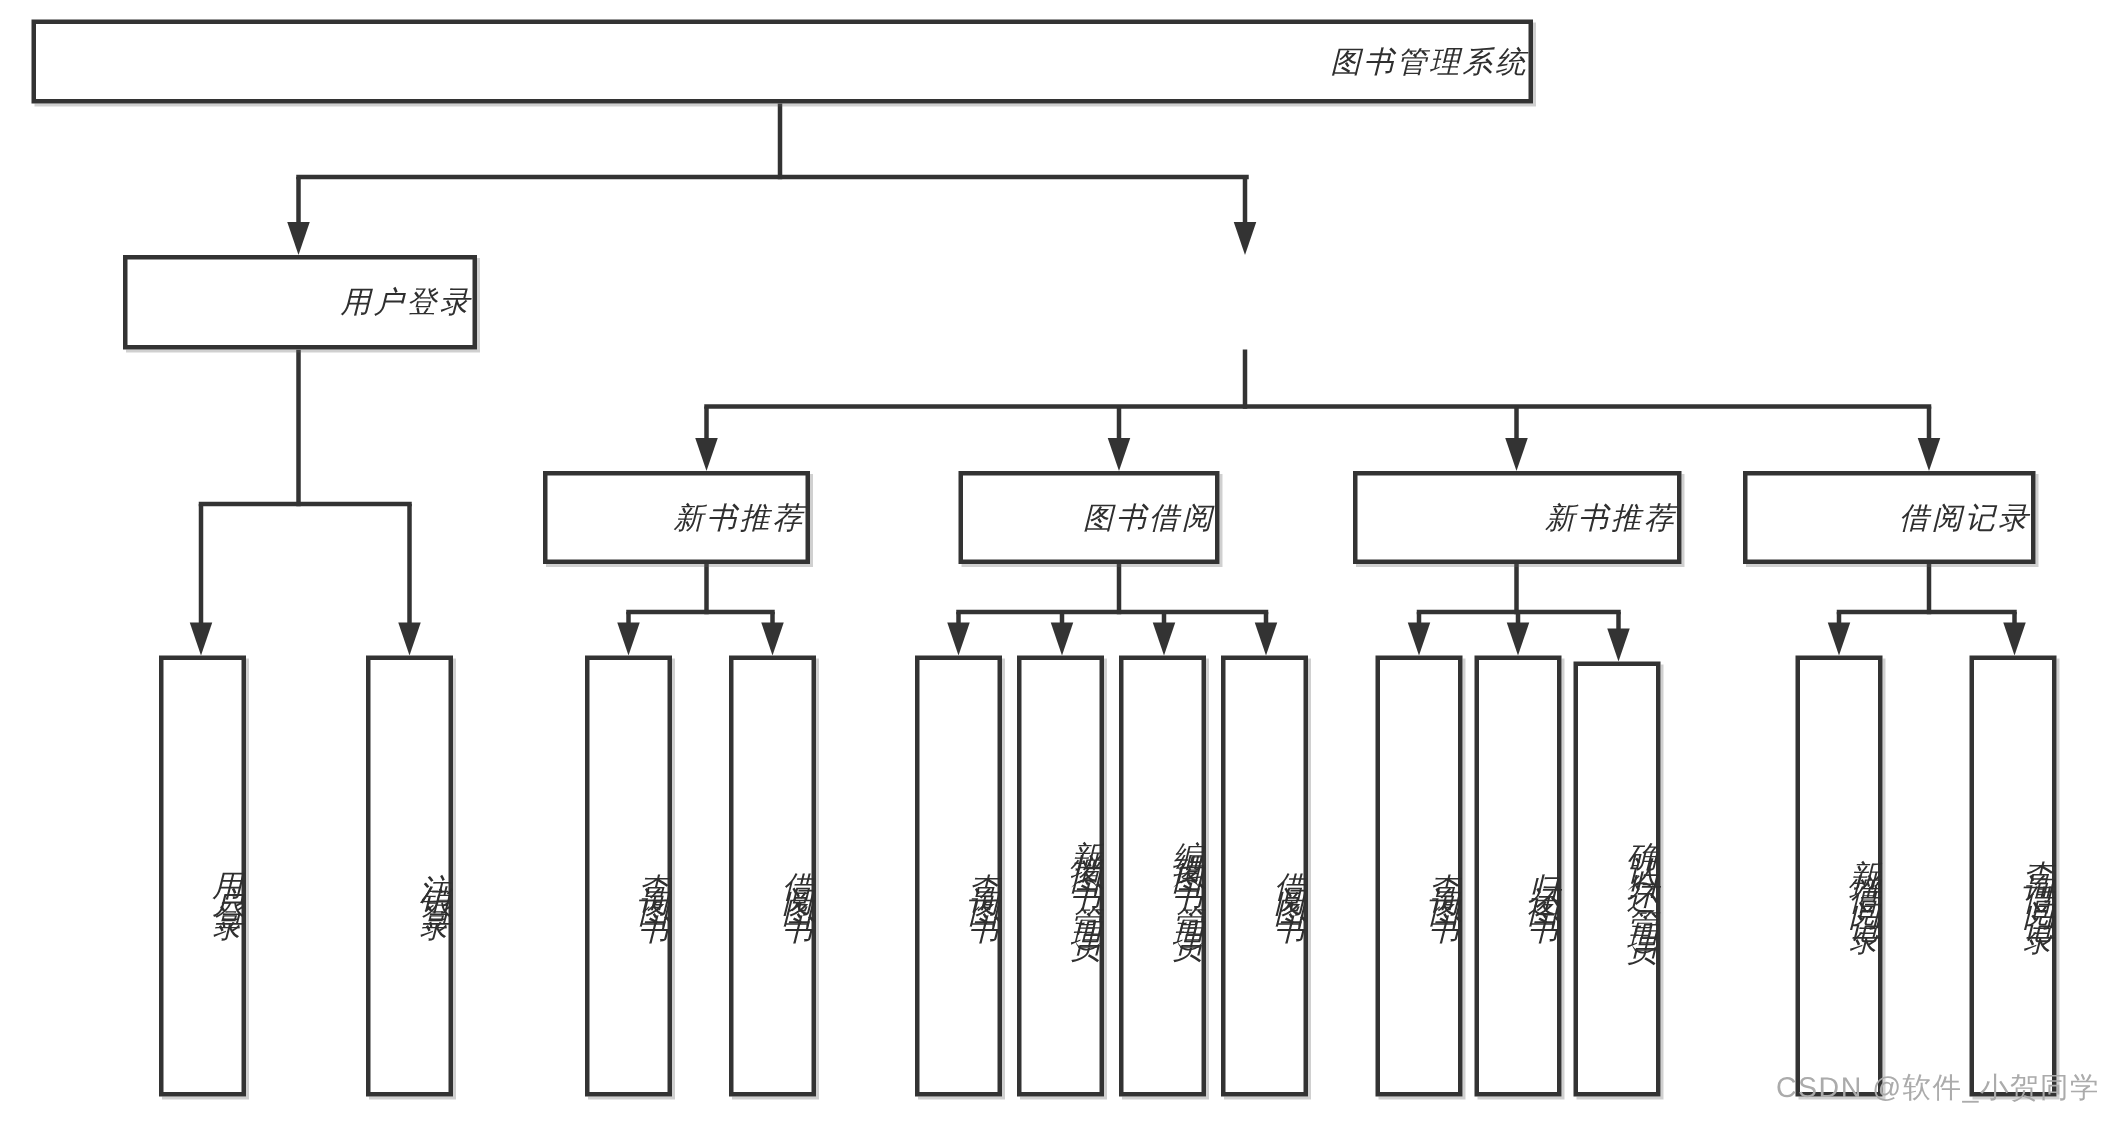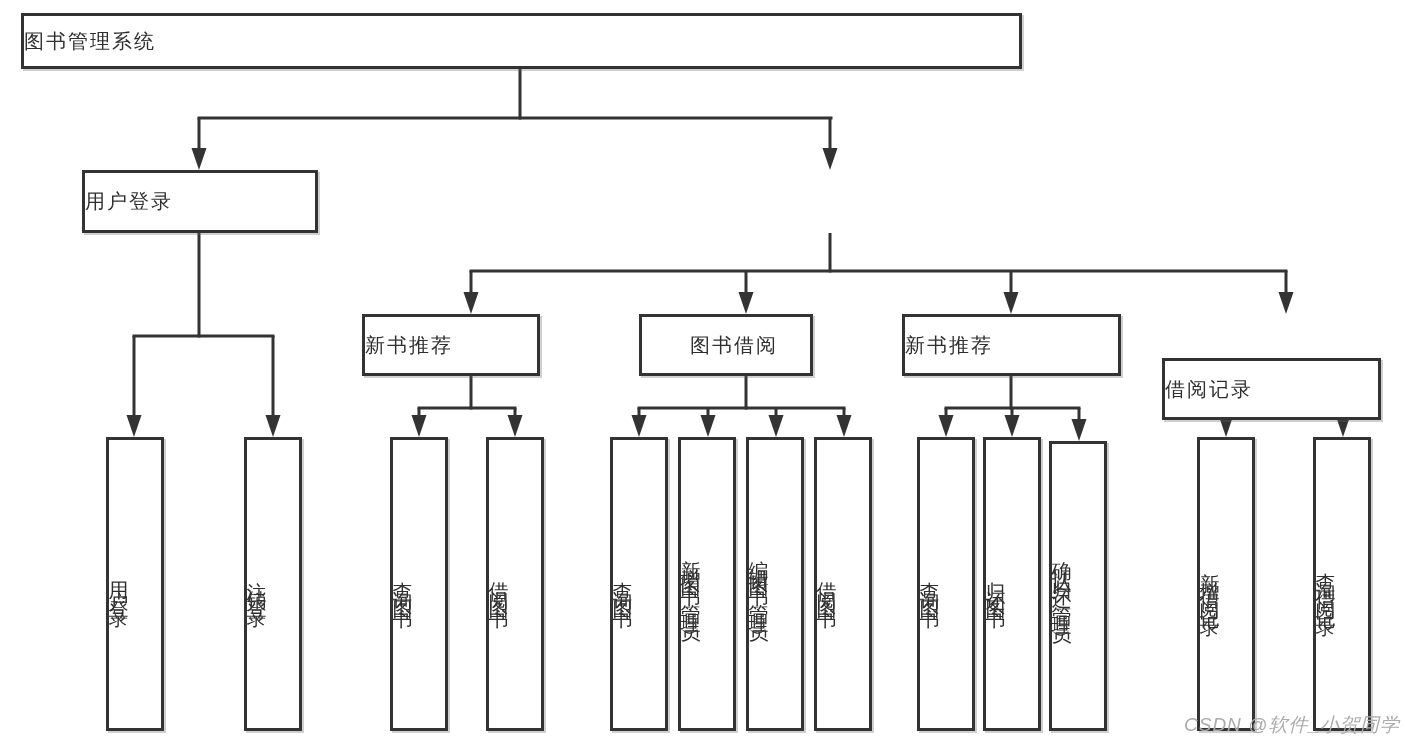--- a/index.html
+++ b/index.html
@@ -17,35 +17,36 @@
     width: 1405px; height: 747px;
     z-index: 1;
   }
   .box {
     position: absolute;
     box-sizing: border-box;
     border: 3px solid #fca5a5;
     background: #ffffff;
     display: flex;
     align-items: center;
-    justify-content: flex-start;
+    justify-content: flex-end;
     color: #2f2f2f;
     z-index: 2;
     box-shadow: 2px 2px 0 rgba(100,100,100,0.30);
+    font-style: italic;
   }
   .hlabel { font-size: 20px; letter-spacing: 2px; white-space: nowrap; }
   .root-box   { left: 21px;  top: 13px;  width: 1001px; height: 56px; }
   .l2-box     { height: 63px; }
   .l2-user    { left: 82px;  top: 170px; width: 236px; }
   .l2-book    { left: 712px; top: 169px; width: 235px; height: 64px; }
   .l3-box     { top: 314px; height: 62px; }
   .l3-a { left: 362px;  width: 178px; }
   .l3-b { left: 639px;  width: 174px; padding-left: 48px; }
   .l3-c { left: 902px;  width: 219px; }
-  .l3-d { left: 1162px; width: 219px; margin-top: 44px; }
+  .l3-d { left: 1162px; width: 195px; }
   .vleaf { top: 437px; width: 58px; height: 294px; }
   .vtext {
     writing-mode: vertical-rl;
     text-orientation: mixed;
     font-size: 20px;
     letter-spacing: 9px;
     line-height: 1.0;
     white-space: nowrap;
   }
   .watermark {
@@ -177,15 +178,15 @@
     <span class="vtext">确认归还（管理员）</span>
   </div>
 
   <div class="box vleaf" style="left: 1197px; border-color: rgb(51, 51, 51); color: rgb(47, 47, 47);">
     <span class="vtext">新增借阅记录</span>
   </div>
   <div class="box vleaf" style="left: 1313px; border-color: rgb(51, 51, 51); color: rgb(47, 47, 47);">
     <span class="vtext">查询借阅记录</span>
   </div>
 
-  <div class="watermark" style="color: rgb(171, 171, 171); font-style: italic;">CSDN @软件_小贺同学</div>
+  <div class="watermark" style="color: rgb(171, 171, 171);">CSDN @软件_小贺同学</div>
 
 </div>
 
 </body></html>

